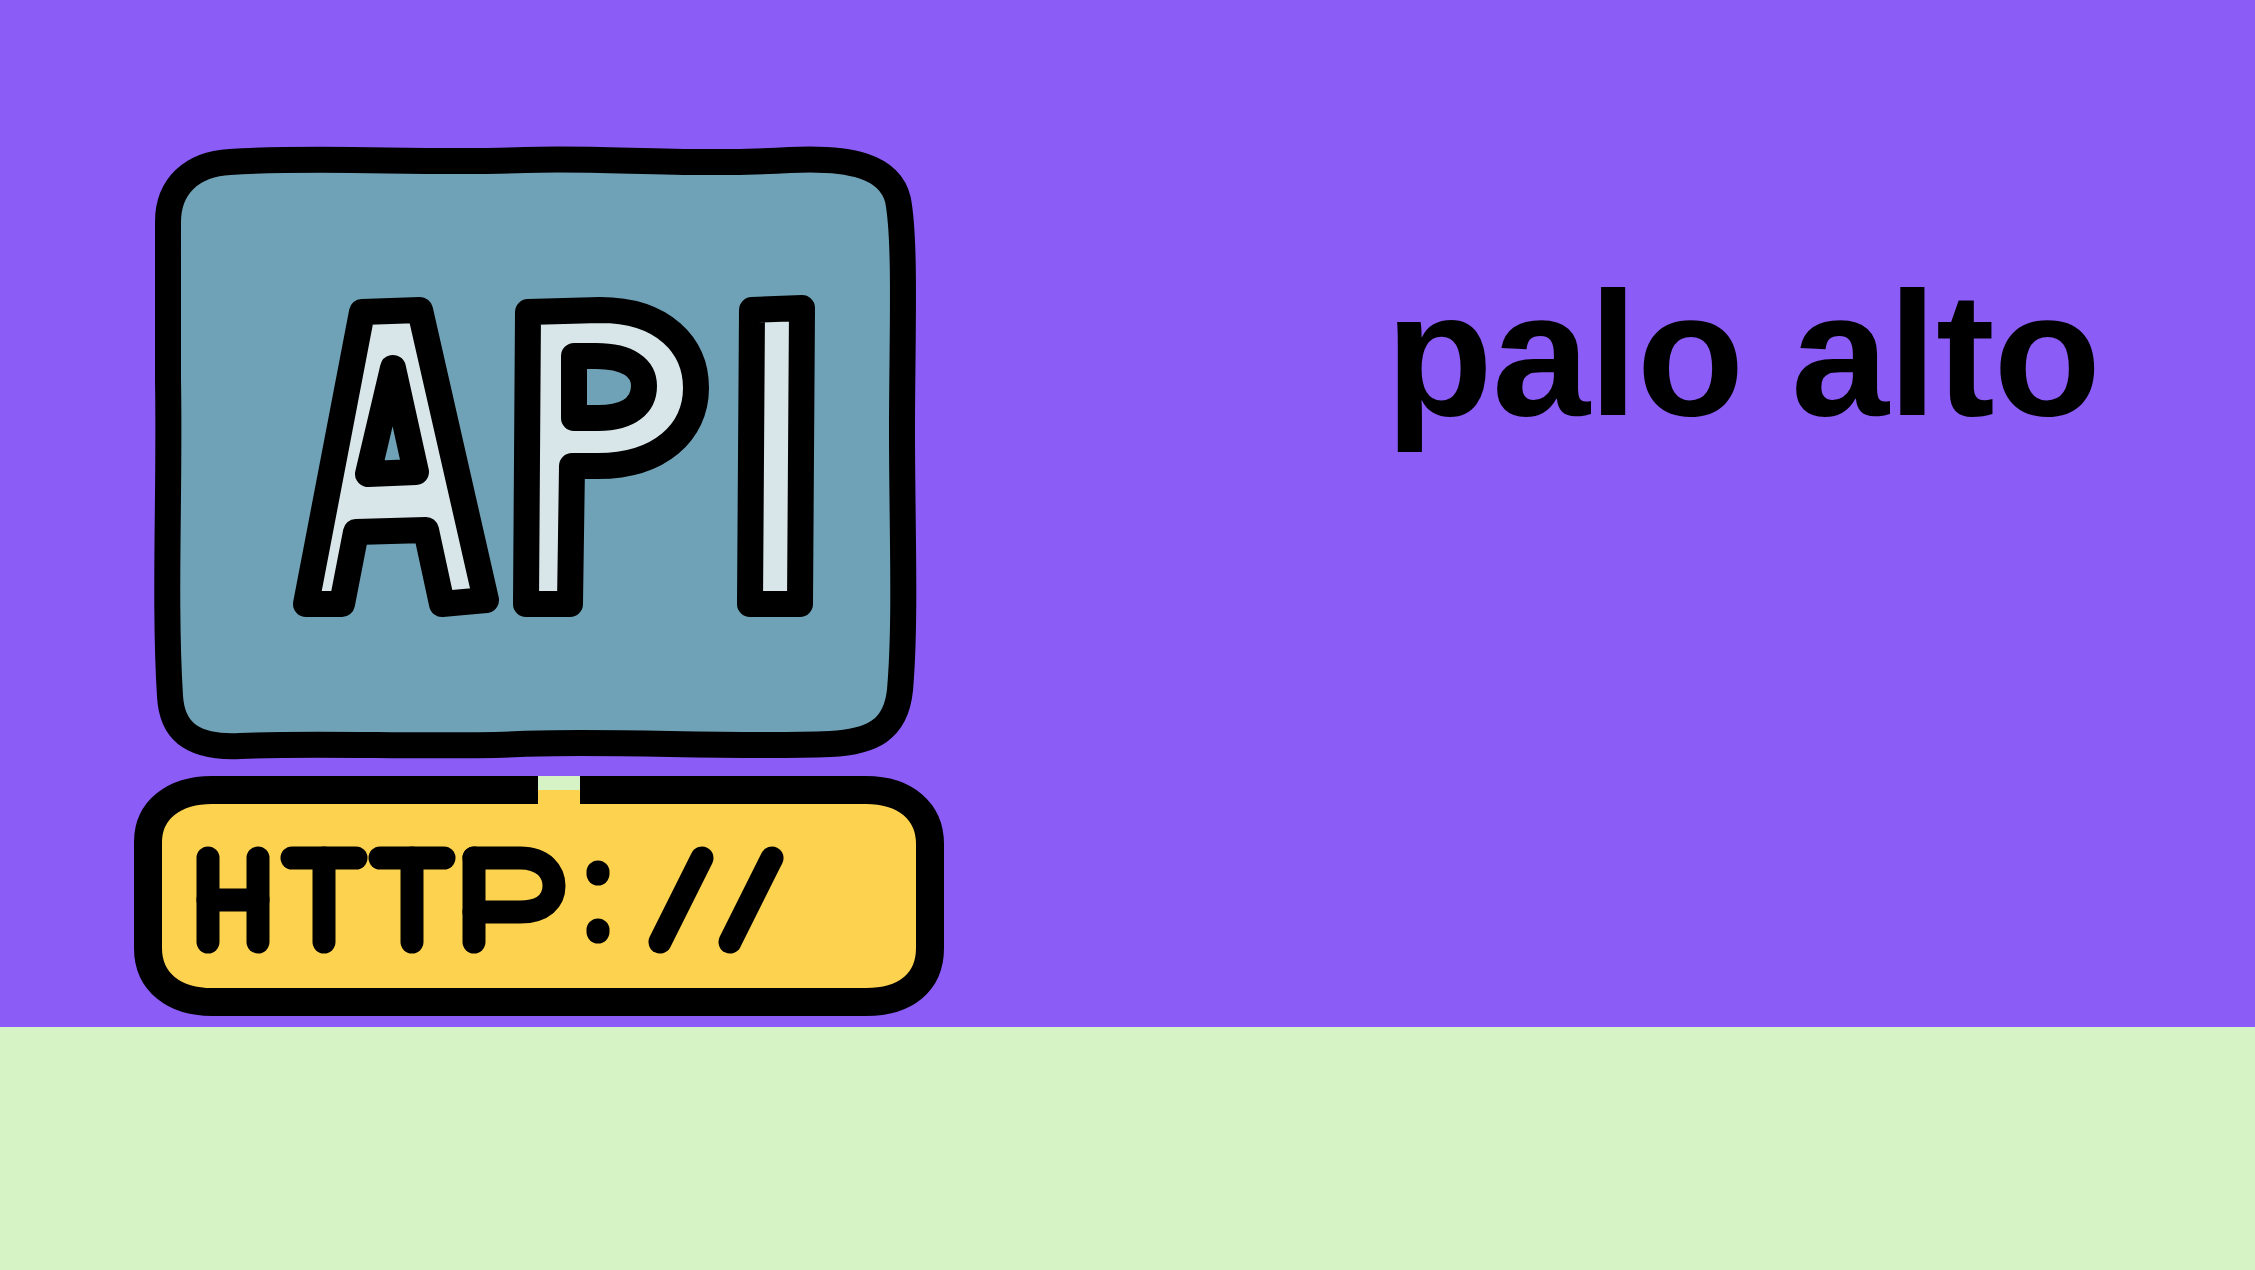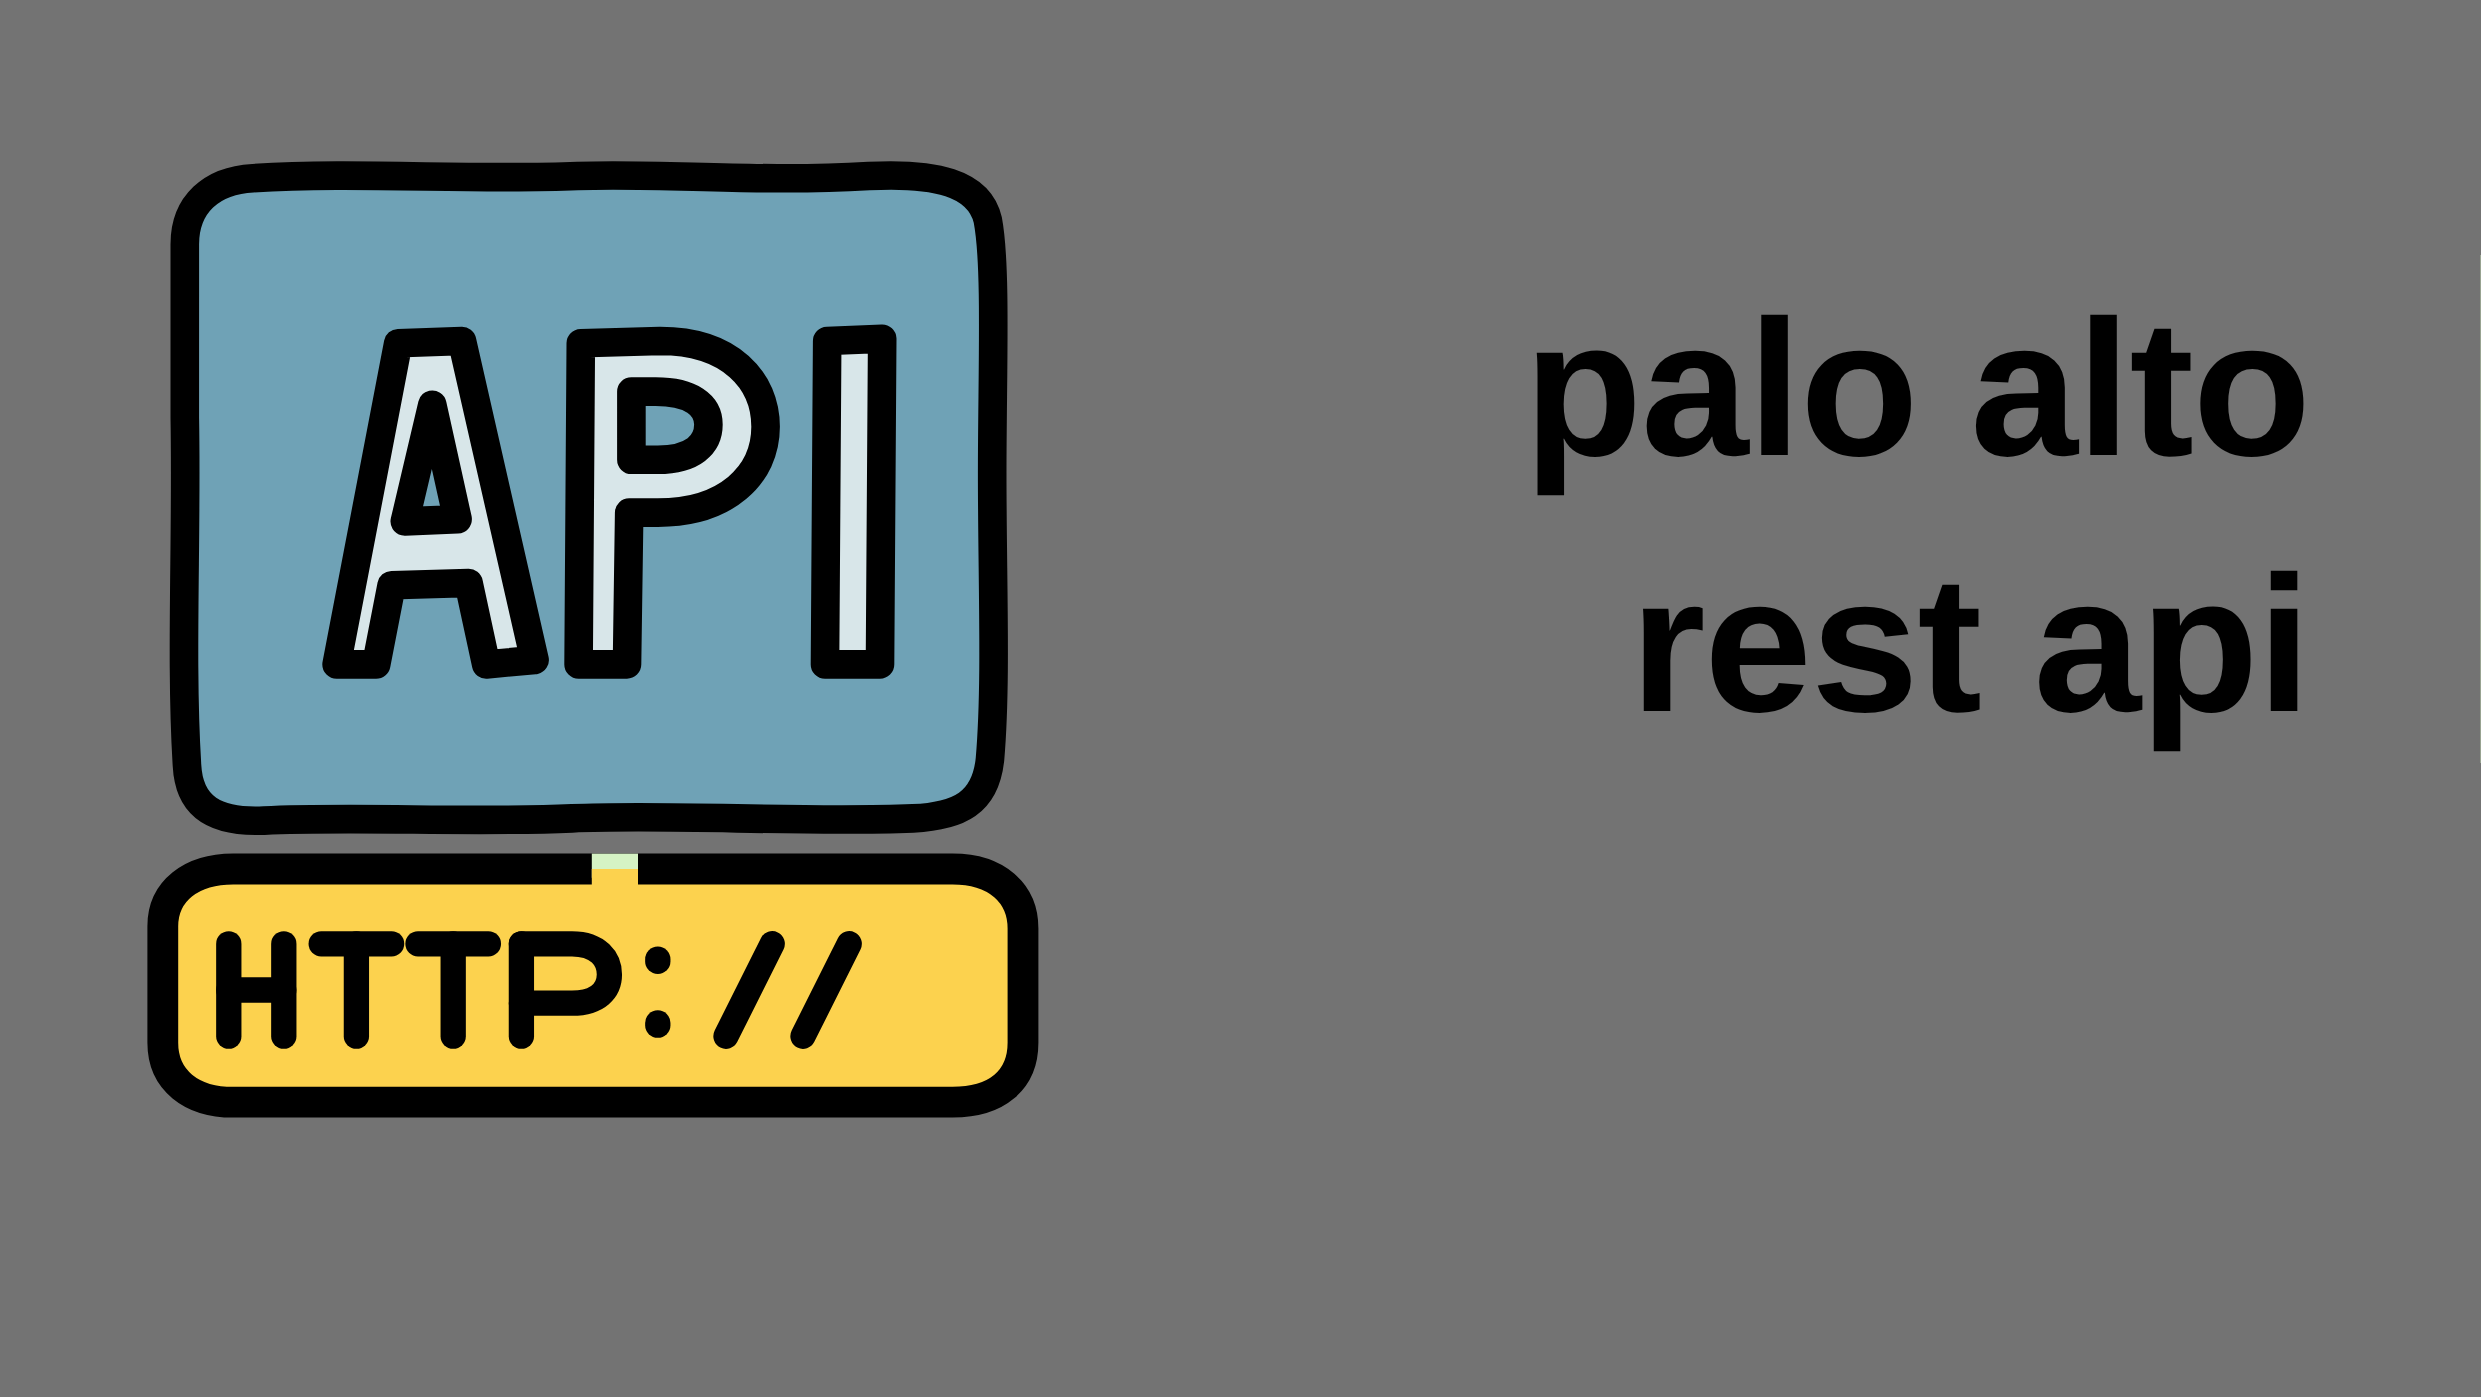--- a/index.html
+++ b/index.html
@@ -10,22 +10,22 @@
   }
 
   body {
     font-family:"Liberation Sans", sans-serif;
     background:#d5f3c4;
   }
 
   #card {
     position:relative;
     width:2255px;
-    height:1270px;
-    background:#737373;
+    height:1027px;
+    background:#8b5cf6;
     padding-left:24px;
   }
 
   
   #api-illustration {
     position:absolute;
     left:130px;
     top:130px;
     width:820px;
     height:890px;
@@ -150,16 +150,15 @@
           <line x1="530" y1="812" x2="572" y2="728"></line>
 
           <line x1="600" y1="812" x2="642" y2="728"></line>
         </g>
       </g>
     </svg>
   </div>
 
   <div id="title-block">
     <span class="title-line">palo alto</span>
-    <span class="title-line">rest api</span>
   </div>
 
 </div>
 
 </body></html>

